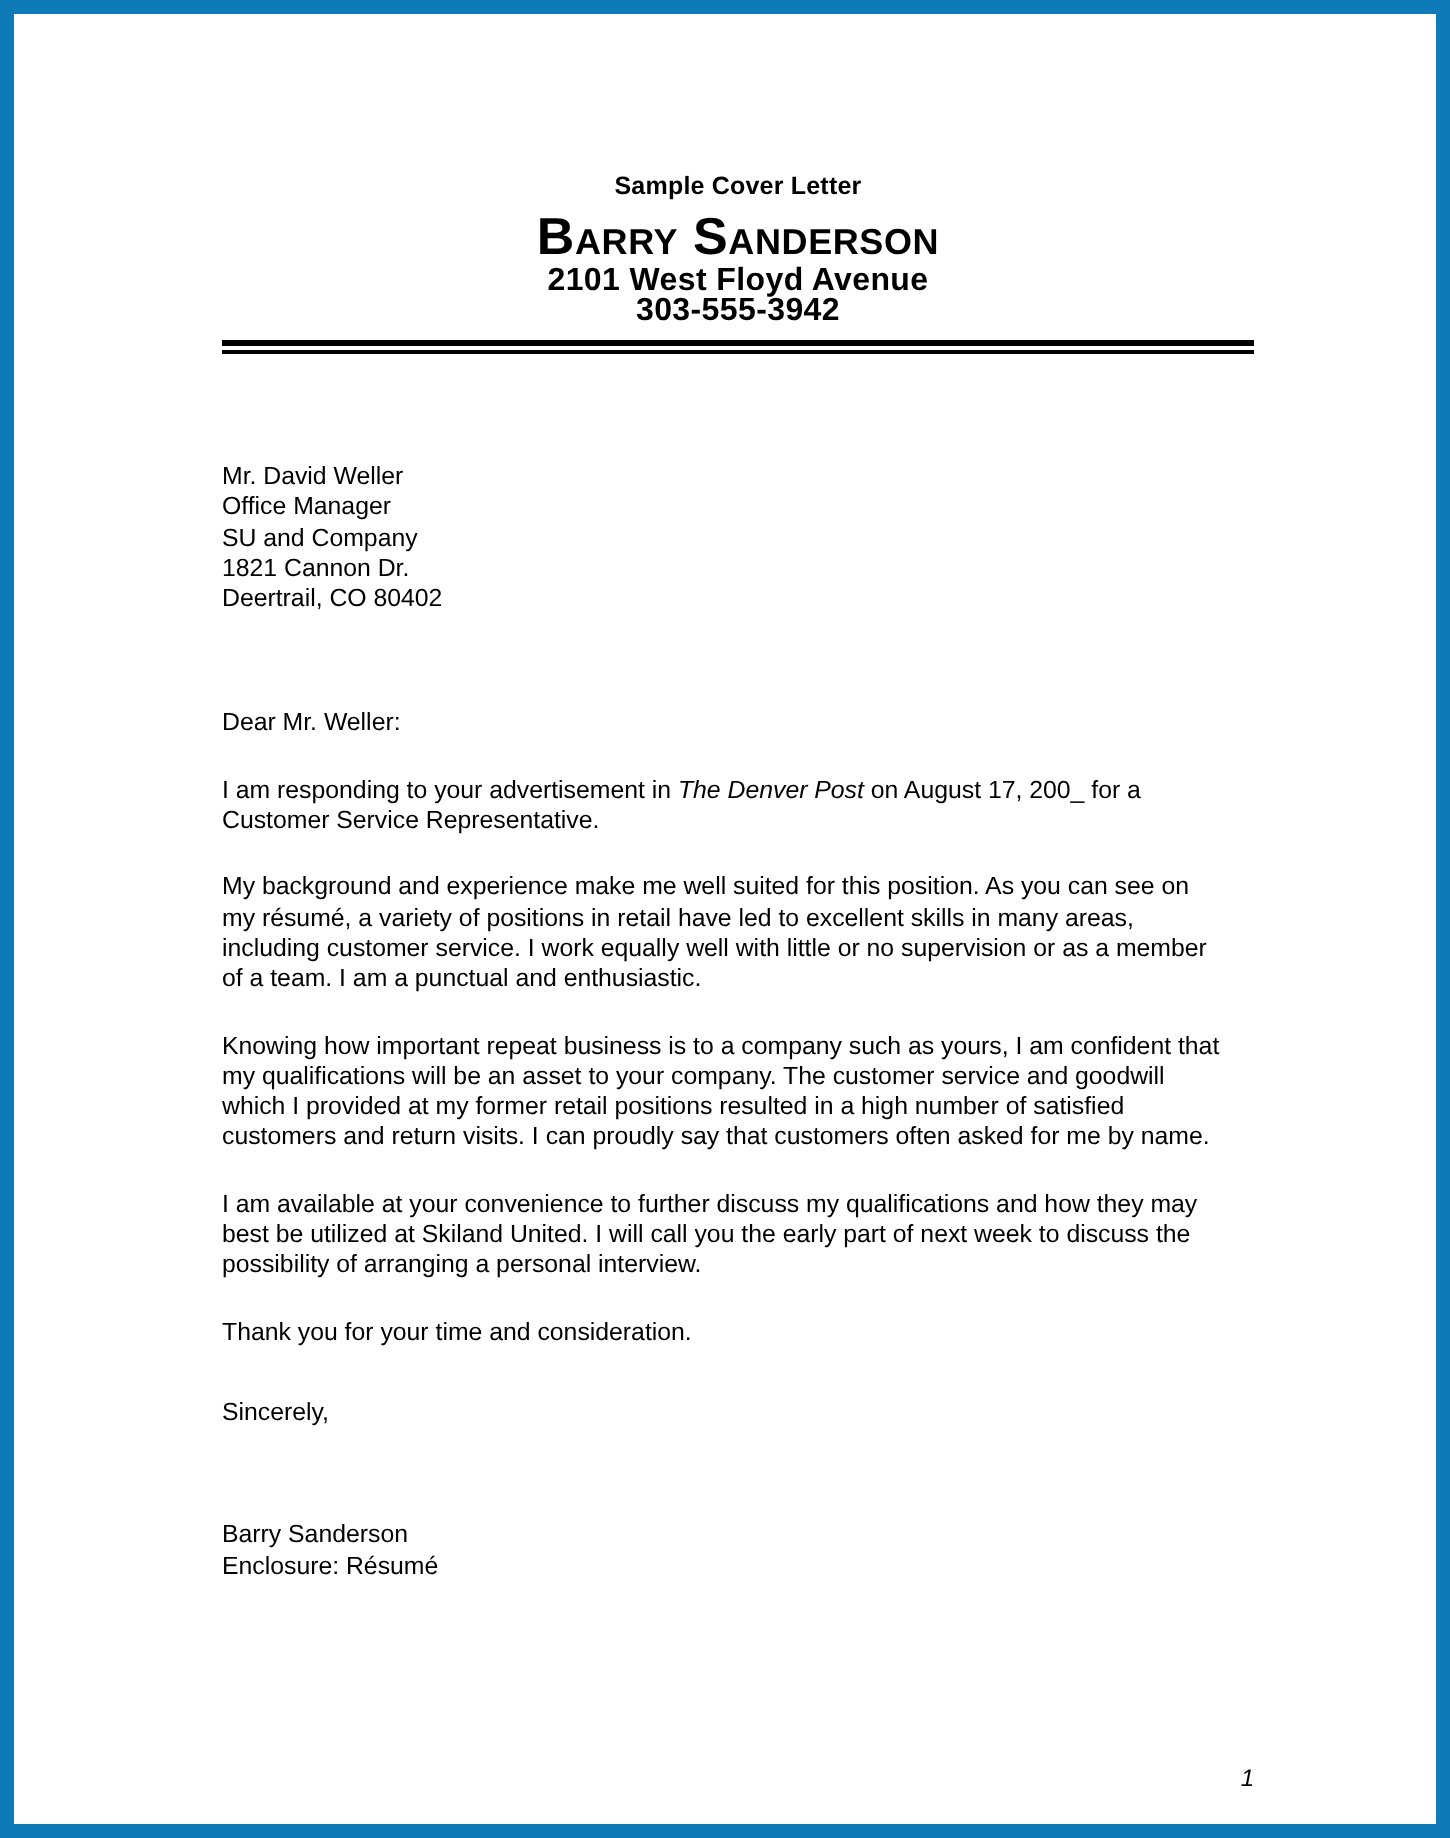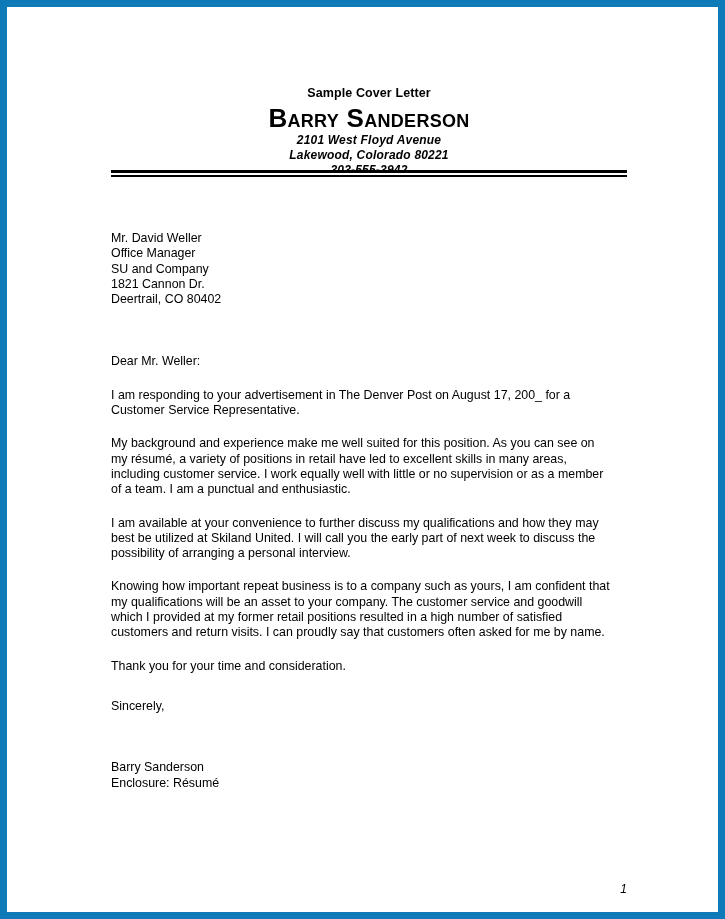--- a/index.html
+++ b/index.html
@@ -52,23 +52,22 @@
   }
   .sender-name {
     font-size: 26px;
     font-weight: bold;
     font-variant: small-caps;
     line-height: 30px;
     margin-top: 2px;
     letter-spacing: 0.3px;
   }
   .sender-line {
-    font-size: 12px;
+    font-size: 16px;
     font-weight: bold;
-    font-style: italic;
     line-height: 15px;
     letter-spacing: 0.2px;
   }
 
   
   .rule-wrap {
     position: absolute;
     left: 104px;
     top: 163px;
     width: 516px;
@@ -113,20 +112,21 @@
   }
   .closing {
     margin-top: 25px;
   }
   .signature {
     margin-top: 46px;
   }
   .enclosure {
   }
   .ital {
+    font-style: italic;
     text-align: center;
   }
 
   
   .page-number {
     position: absolute;
     left: 596px;
     top: 875px;
     width: 24px;
     text-align: right;
@@ -137,21 +137,20 @@
 </head>
 <body>
 
 <div class="page-frame">
   <div class="sheet">
 
     <div class="letterhead">
       <div class="doc-label">Sample Cover Letter</div>
       <div class="sender-name">Barry Sanderson</div>
       <div class="sender-line">2101 West Floyd Avenue</div>
-      <div class="sender-line">Lakewood, Colorado 80221</div>
       <div class="sender-line">303-555-3942</div>
     </div>
 
     <div class="rule-wrap">
       <div class="rule-thick"></div>
       <div class="rule-gap"></div>
       <div class="rule-thin"></div>
     </div>
 
     <div class="body-block">
@@ -164,23 +163,23 @@
         <div>1821 Cannon Dr.</div>
         <div>Deertrail, CO 80402</div>
       </div>
 
       <div class="salutation">Dear Mr. Weller:</div>
 
       <div class="para"><span>I am responding to your advertisement in </span><span class="ital">The Denver Post</span><span> on August 17, 200_ for a Customer Service Representative.</span></div>
 
       <div class="para">My background and experience make me well suited for this position.  As you can see on my résumé, a variety of positions in retail have led to excellent skills in many areas, including customer service.  I work equally well with little or no supervision or as a member of a team.  I am a punctual and enthusiastic.</div>
 
+      <div class="para">Knowing how important repeat business is to a company such as yours, I am confident that my qualifications will be an asset to your company.  The customer service and goodwill which I provided at my former retail positions resulted in a high number of satisfied customers and return visits.  I can proudly say that customers often asked for me by name.</div>
+
       <div class="para">I am available at your convenience to further discuss my qualifications and how they may best be utilized at Skiland United.  I will call you the early part of next week to discuss the possibility of arranging a personal interview.</div>
-
-      <div class="para">Knowing how important repeat business is to a company such as yours, I am confident that my qualifications will be an asset to your company.  The customer service and goodwill which I provided at my former retail positions resulted in a high number of satisfied customers and return visits.  I can proudly say that customers often asked for me by name.</div>
 
       <div class="para">Thank you for your time and consideration.</div>
 
       <div class="closing">Sincerely,</div>
 
       <div class="signature">Barry Sanderson</div>
 
       <div class="enclosure">Enclosure: Résumé</div>
 
     </div>

